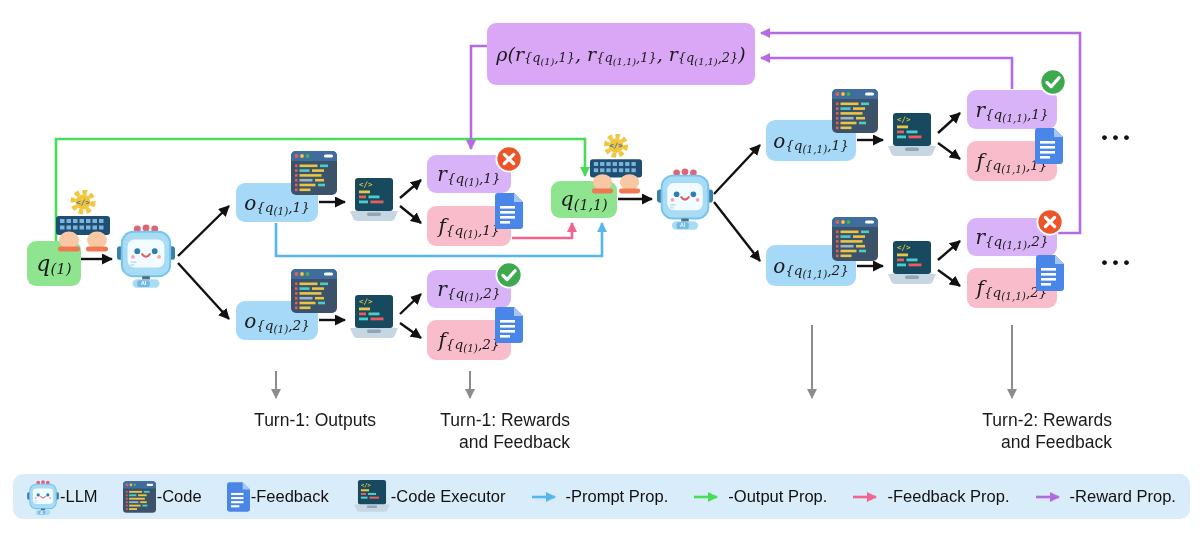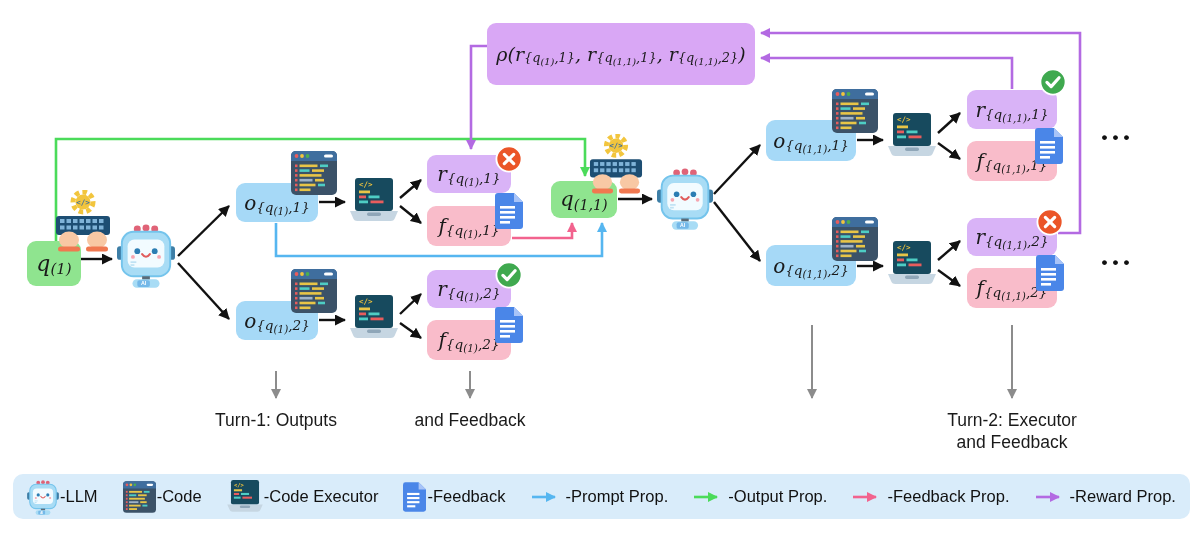--- a/index.html
+++ b/index.html
@@ -13,21 +13,21 @@
   .m1{font-size:0.68em;position:relative;top:0.38em;}
   .m2{font-size:0.52em;position:relative;top:0.8em;}
   .box-q{background:var(--question-box);}
   .box-o{background:var(--output-box);}
   .box-r{background:var(--reward-box);}
   .box-f{background:var(--feedback-box);}
   .box-rho{background:var(--rho-box);}
   .icon{position:absolute;z-index:3;}
   .ellipsis{position:absolute;z-index:2;width:48px;text-align:center;font-weight:bold;
             color:#111;font-size:17px;letter-spacing:5px;}
-  .turn-label{position:absolute;z-index:2;width:200px;text-align:center;color:#1a1a1a;
+  .turn-label{position:absolute;z-index:2;width:200px;text-align:right;color:#1a1a1a;
               font-size:17.5px;line-height:22px;}
   .legend{position:absolute;left:13px;top:474px;width:1177px;height:45px;z-index:2;
           background:var(--legend-bg);border-radius:10px;display:flex;align-items:center;
           justify-content:space-between;padding:16px 14px;box-sizing:border-box;}
   .legend-item{display:flex;align-items:center;gap:1px;}
   .legend-label{font-size:16.5px;color:#111;}
   .line-black{stroke:var(--black-arrow);stroke-width:2.4;fill:none;}
   .line-green{stroke:var(--output-prop);stroke-width:2.6;fill:none;}
   .line-blue{stroke:var(--prompt-prop);stroke-width:2.6;fill:none;}
   .line-pink{stroke:var(--feedback-prop);stroke-width:2.6;fill:none;}
@@ -361,53 +361,54 @@
       <use href="#sym-cross"></use>
     </svg>
 
   <div class="ellipsis" style="left:1094px;top:128px;">•••</div>
   <div class="ellipsis" style="left:1094px;top:253px;">•••</div>
 
   <div class="turn-label" style="left:176px;top:409px;">
     <div>Turn-1: Outputs</div>
   </div>
   <div class="turn-label" style="left:370px;top:409px;">
+    <div>Turn-1: Rewards</div>
     <div>and Feedback</div>
   </div>
   <div class="turn-label" style="left:912px;top:409px;">
-    <div>Turn-2: Executor</div>
+    <div>Turn-2: Rewards</div>
     <div>and Feedback</div>
   </div>
 
   <div class="legend">
     <div class="legend-item">
       <svg style="width:32px;height:36px;">
           <use href="#sym-robot"></use>
         </svg>
       <span class="legend-label">-LLM</span>
     </div>
     <div class="legend-item">
       <svg style="width:33px;height:32px;">
           <use href="#sym-code"></use>
         </svg>
       <span class="legend-label">-Code</span>
     </div>
     <div class="legend-item">
+      <svg style="width:23px;height:30px;">
+          <use href="#sym-doc"></use>
+        </svg>
+      <span class="legend-label">-Feedback</span>
+    </div>
+    <div class="legend-item">
       <svg style="width:36px;height:34px;">
           <use href="#sym-exec"></use>
         </svg>
       <span class="legend-label">-Code Executor</span>
     </div>
     <div class="legend-item">
-      <svg style="width:23px;height:30px;">
-          <use href="#sym-doc"></use>
-        </svg>
-      <span class="legend-label">-Feedback</span>
-    </div>
-    <div class="legend-item">
       <svg width="34" height="12">
           <path d="M1 6 L24 6" class="line-blue" marker-end="url(#ah-blue)"></path>
         </svg>
       <span class="legend-label">-Prompt Prop.</span>
     </div>
     <div class="legend-item">
       <svg width="34" height="12">
           <path d="M1 6 L24 6" class="line-green" marker-end="url(#ah-green)"></path>
         </svg>
       <span class="legend-label">-Output Prop.</span>

